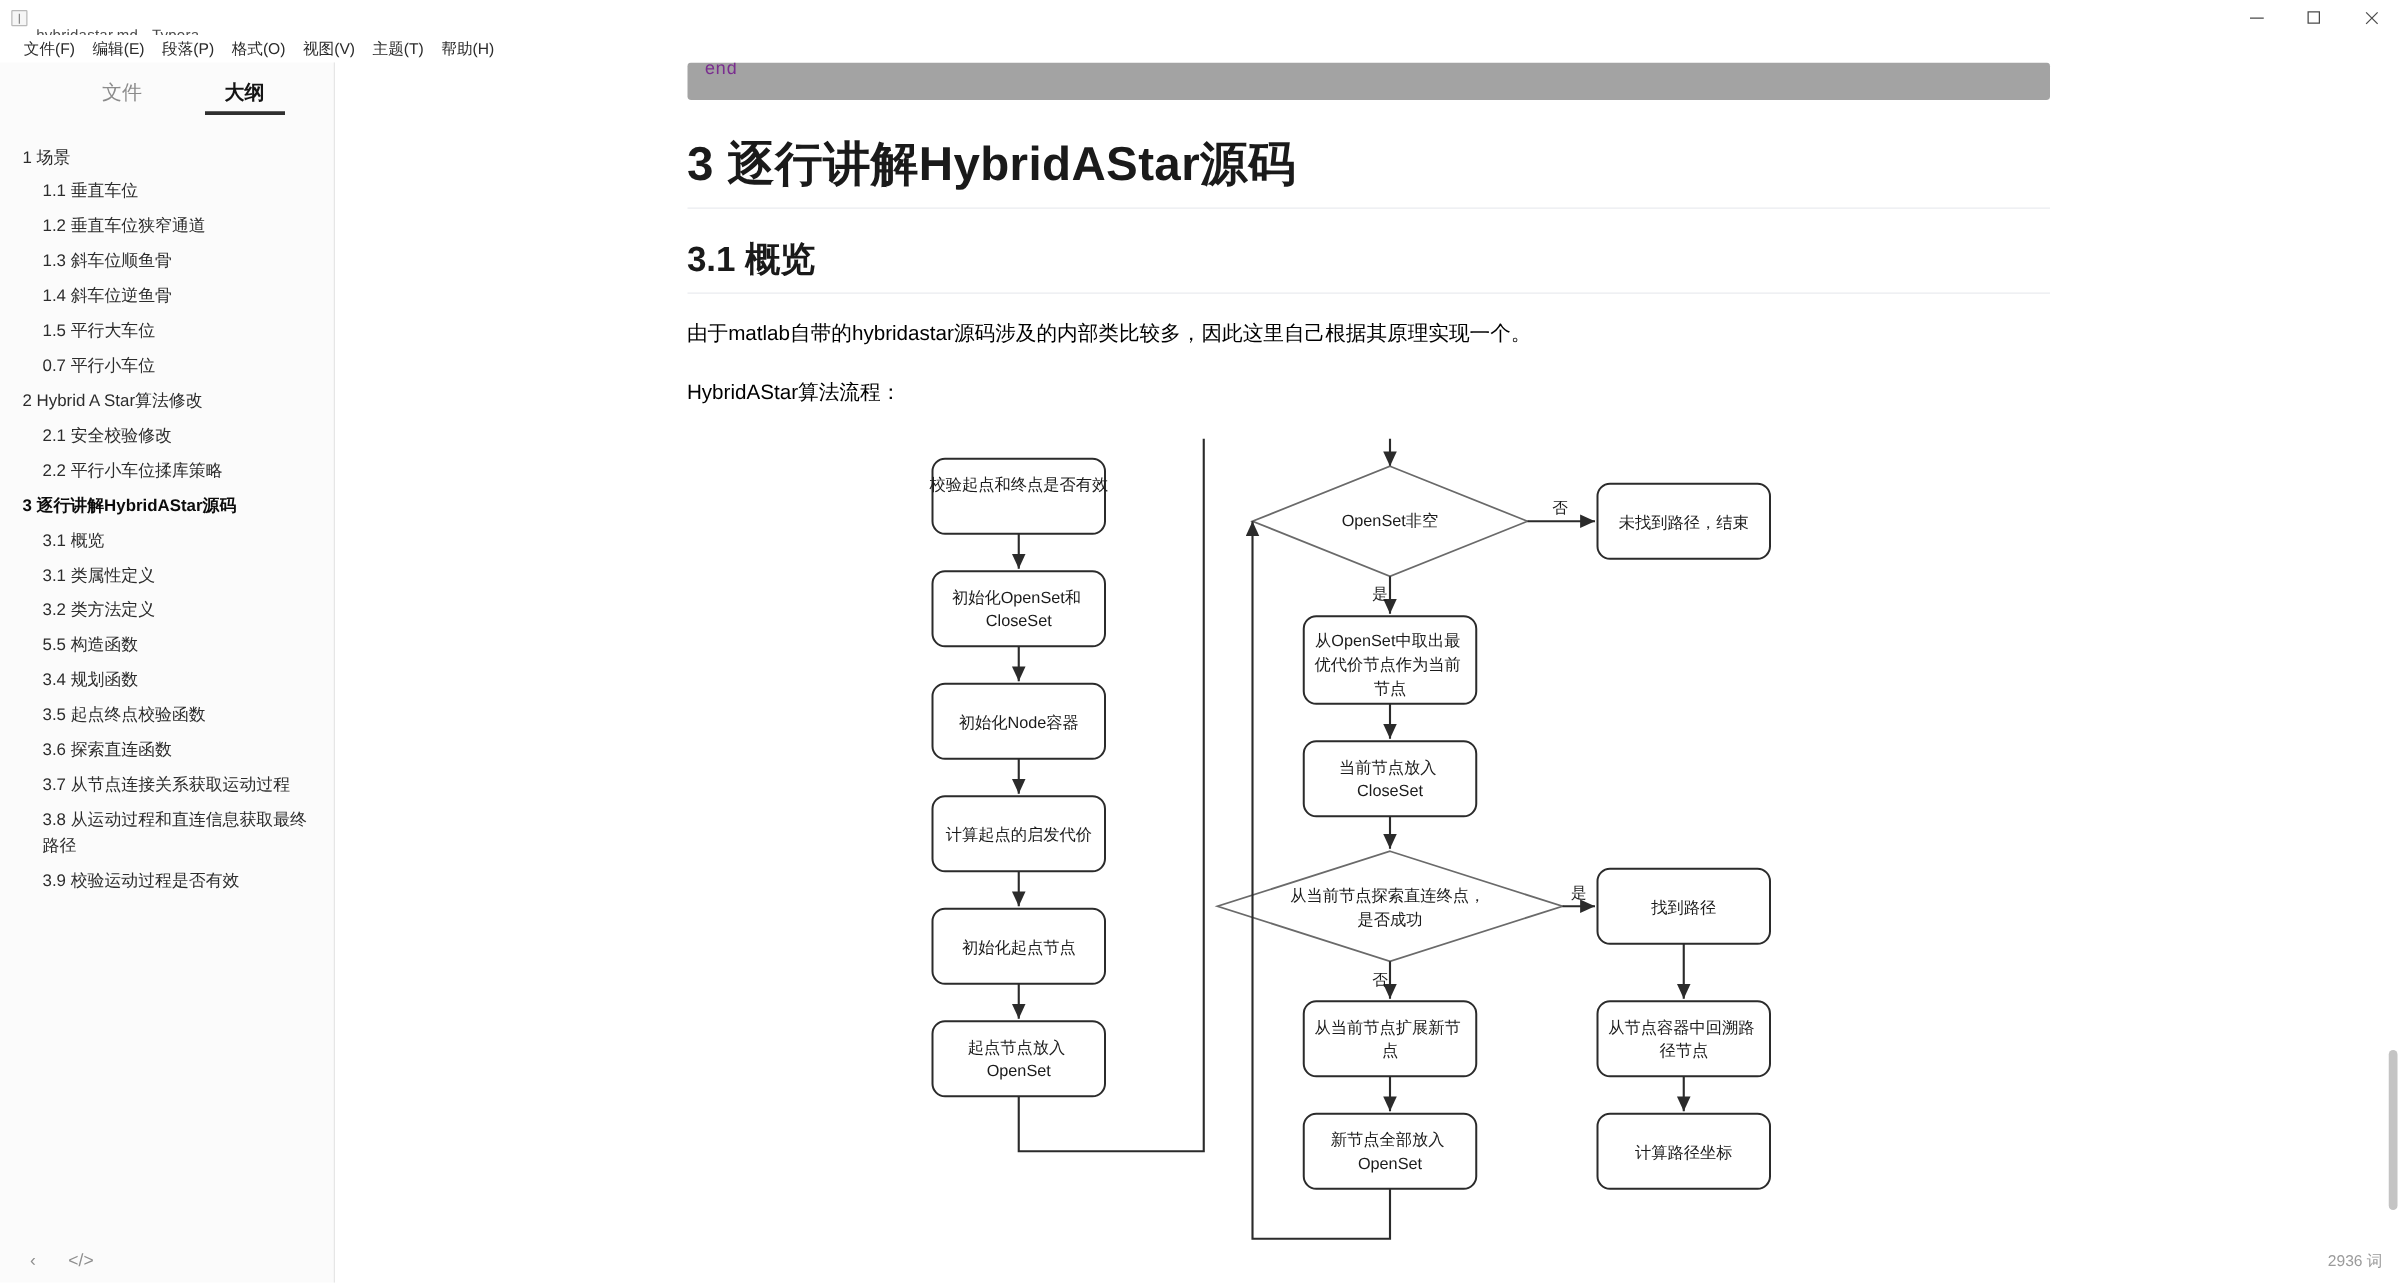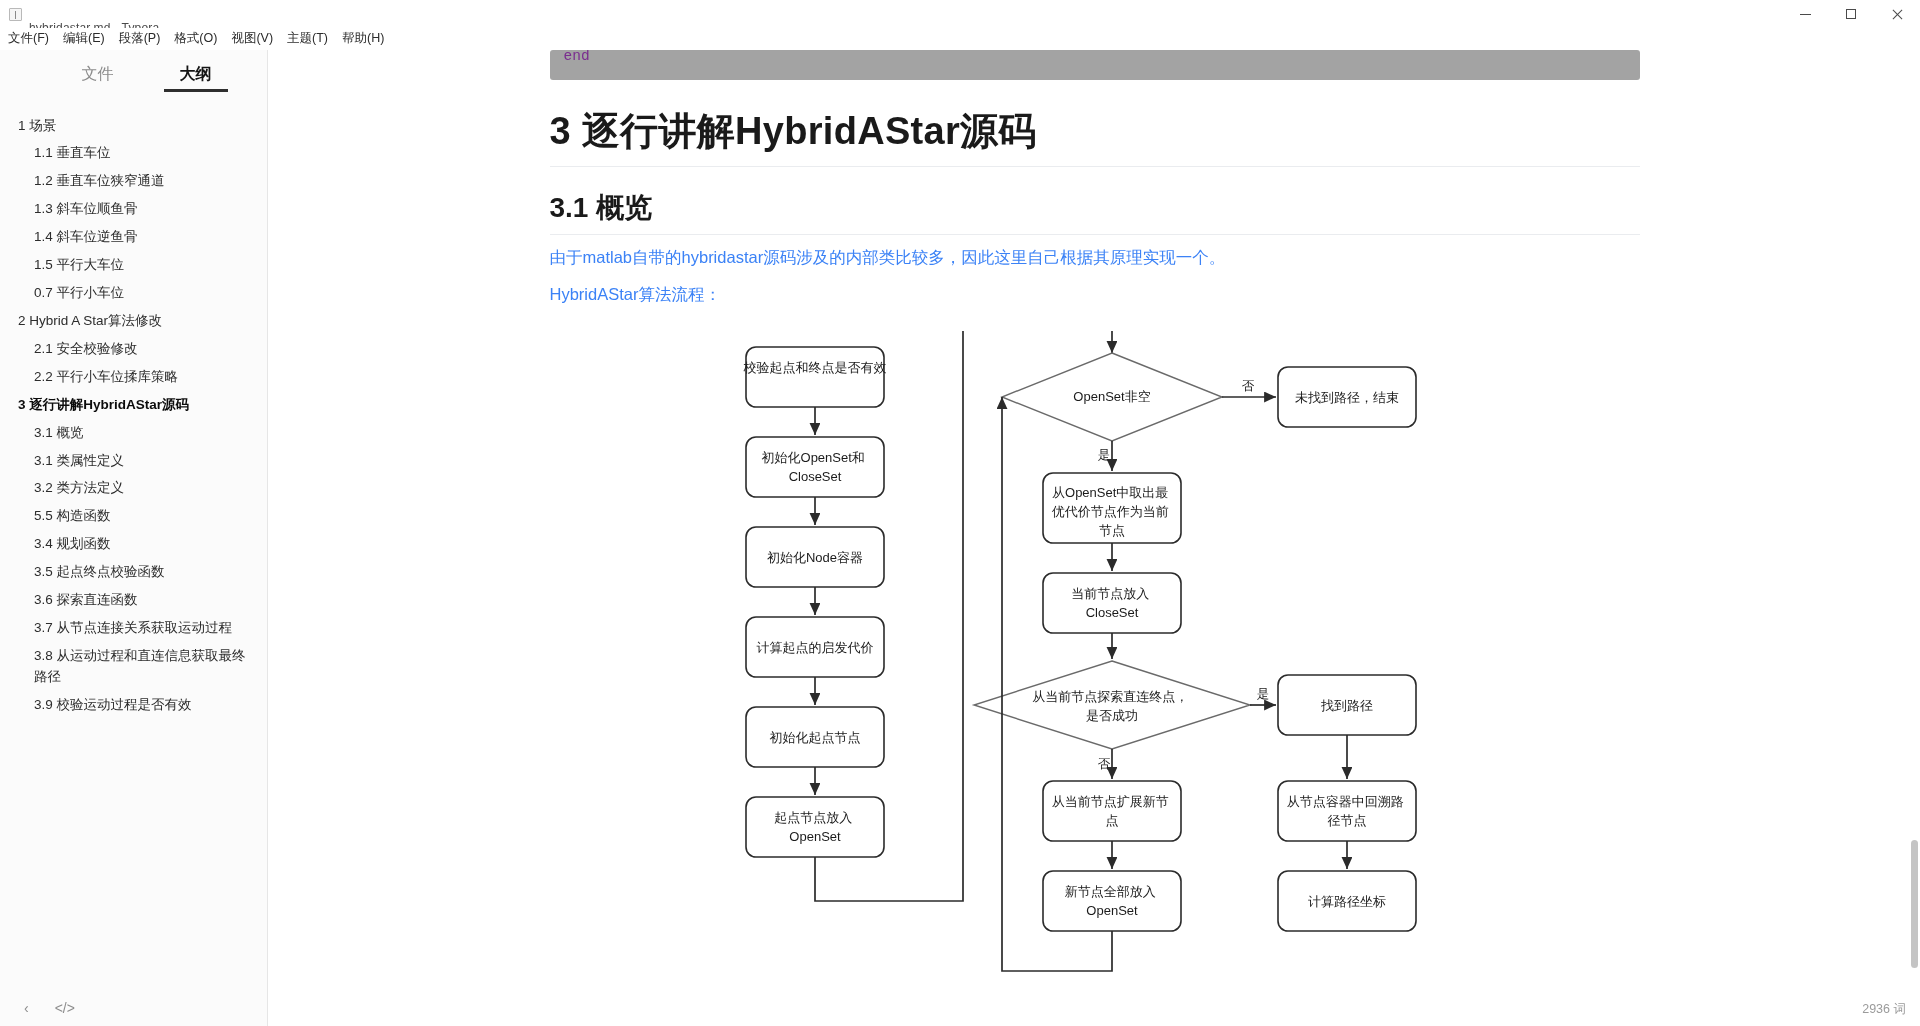--- a/index.html
+++ b/index.html
@@ -37,21 +37,21 @@
   .glyph-close { position: relative; display:block; width: 13px; height: 13px; }
   .glyph-close::before, .glyph-close::after {
     content:""; position: absolute; left: 0; top: 6px; width: 13px; height: 1px; background: #4a4a4a;
   }
   .glyph-close::before { transform: rotate(45deg); }
   .glyph-close::after  { transform: rotate(-45deg); }
 
   
   .menubar {
     position: absolute; top: 28px; left: 0; width: 1920px; height: 22px;
-    display: flex; align-items: flex-start; padding-left: 1px;
+    display: flex; align-items: center; padding-left: 12px;
     background: #ffffff;
   }
   .menu-item {
     font-size: 12.5px; color: #2b2b2b; padding: 2px 7px; white-space: nowrap;
   }
 
   
   .sidebar {
     position: absolute; top: 50px; left: 0; width: 268px; height: 976px;
     background: #fbfbfb; border-right: 1px solid #e6e6e6;
@@ -111,21 +111,21 @@
     font-size: 38px; color: #1a1a1a; font-weight: bold;
     margin-top: 26px; padding-bottom: 9px;
     border-bottom: 1px solid #eaecef; letter-spacing: .3px;
   }
   h2.doc-h2 {
     font-size: 28px; color: #1a1a1a; font-weight: bold;
     margin-top: 22px; padding-bottom: 7px;
     border-bottom: 1px solid #eaecef;
   }
   p.doc-p {
-    font-size: 16.5px; color: #3b82f6; line-height: 1.75; margin-top: 8px;
+    font-size: 16.5px; color: #000000; line-height: 1.75; margin-top: 18px;
   }
 
   
   .flow-wrap { margin-top: 22px; width: 1090px; }
   svg.flow { display: block; }
   .fc-box { fill: #ffffff; stroke: #2b2b2b; stroke-width: 1.6; }
   .fc-dia { fill: #ffffff; stroke: #6a6a6a; stroke-width: 1.4; }
   .fc-line { stroke: #2b2b2b; stroke-width: 1.7; fill: none; }
   .fc-txt {
     font-family: "Liberation Sans", "DejaVu Sans", sans-serif;

